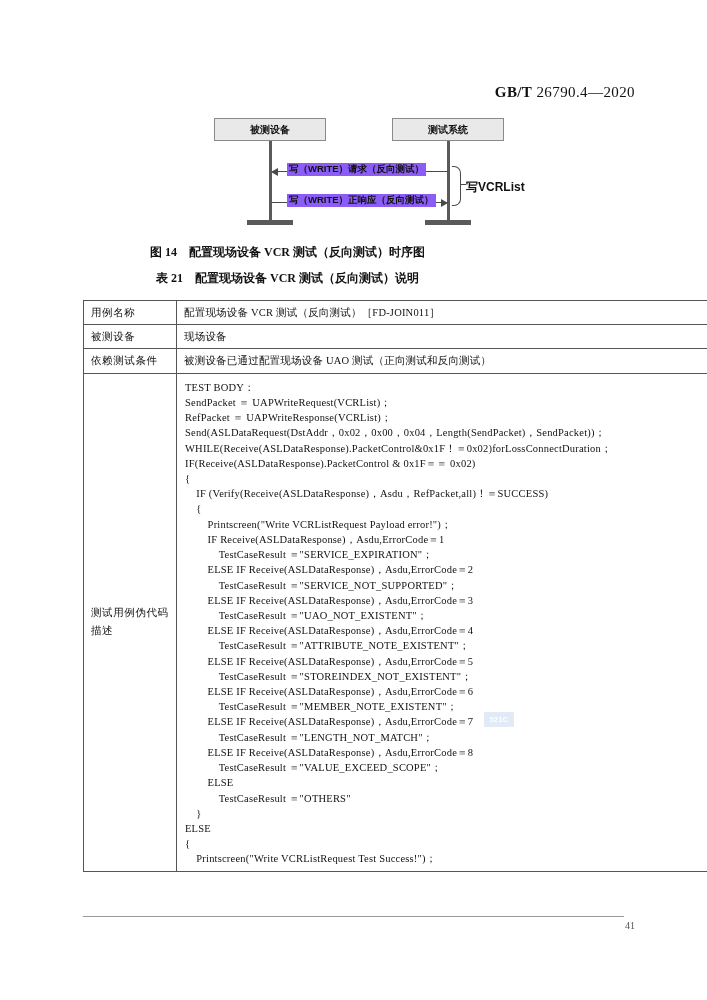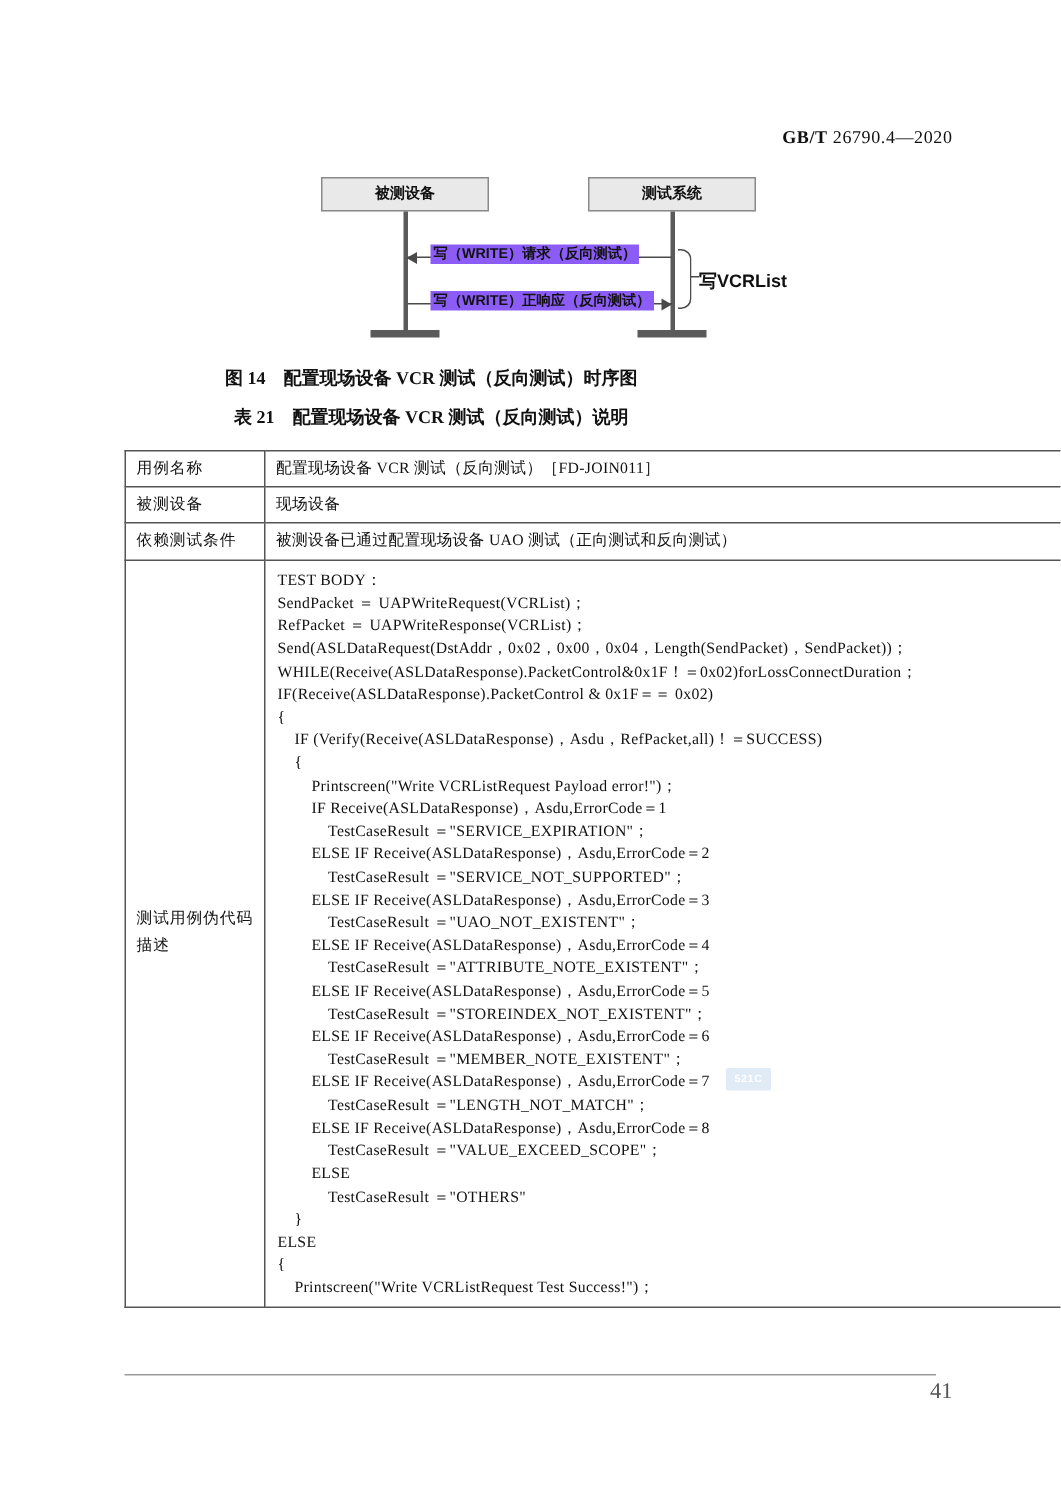--- a/index.html
+++ b/index.html
@@ -14,21 +14,21 @@
     font-family: "Liberation Serif", "DejaVu Serif", serif;
     color: #1a1a1a;
     overflow: hidden;
   }
 
   
   .page-header {
     position: absolute;
     top: 84px;
     right: 72px;
-    font-size: 12px;
+    font-size: 15px;
     letter-spacing: 0.4px;
     color: #111;
     white-space: nowrap;
   }
   .page-header .std-code {
     font-weight: bold;
   }
 
   
   .diagram {
@@ -228,21 +228,21 @@
     left: 83px;
     top: 916px;
     width: 541px;
     height: 1px;
     background: #999;
   }
   .page-number {
     position: absolute;
     right: 72px;
     top: 920px;
-    font-size: 15px;
+    font-size: 10px;
     color: #555;
   }
 </style>
 </head>
 <body>
 
 <div class="page-header">
   <span class="std-code">GB/T</span>
   <span>26790.4—2020</span>
 </div>

